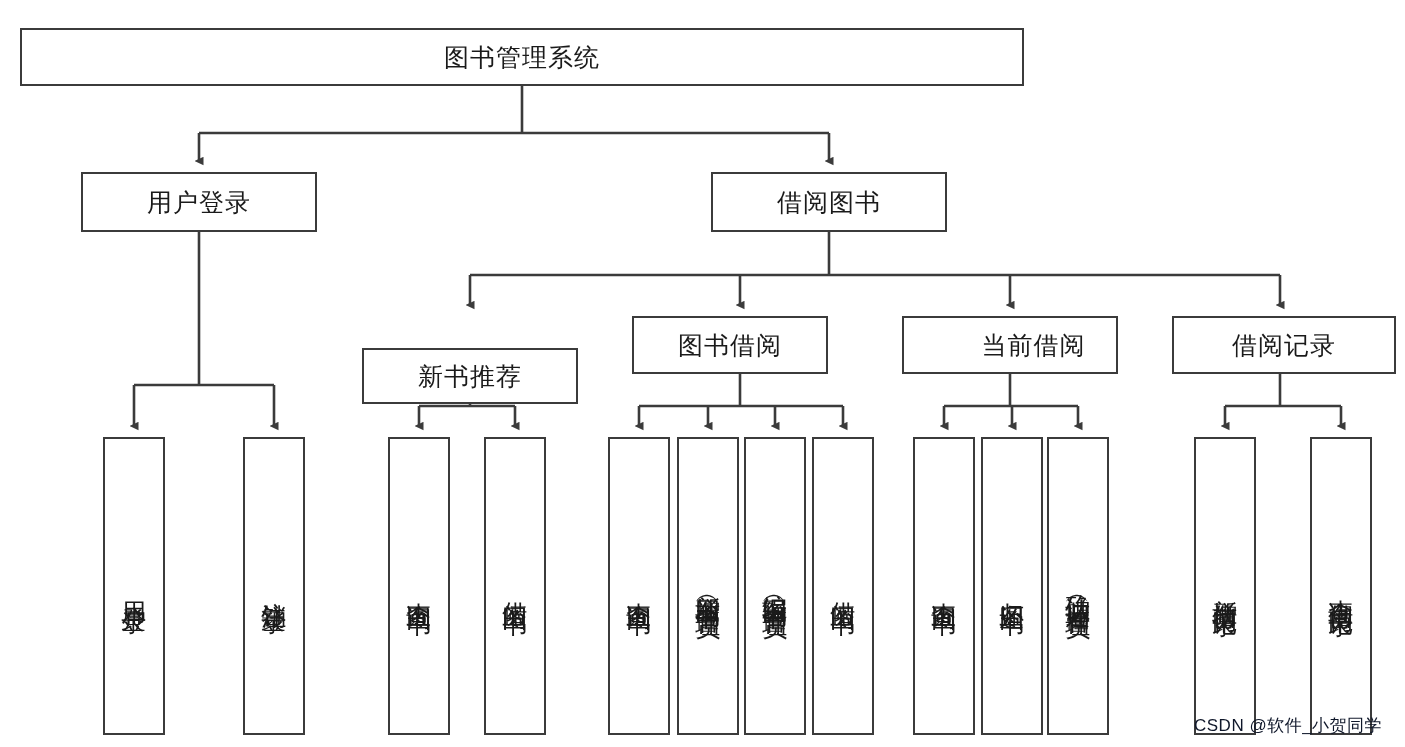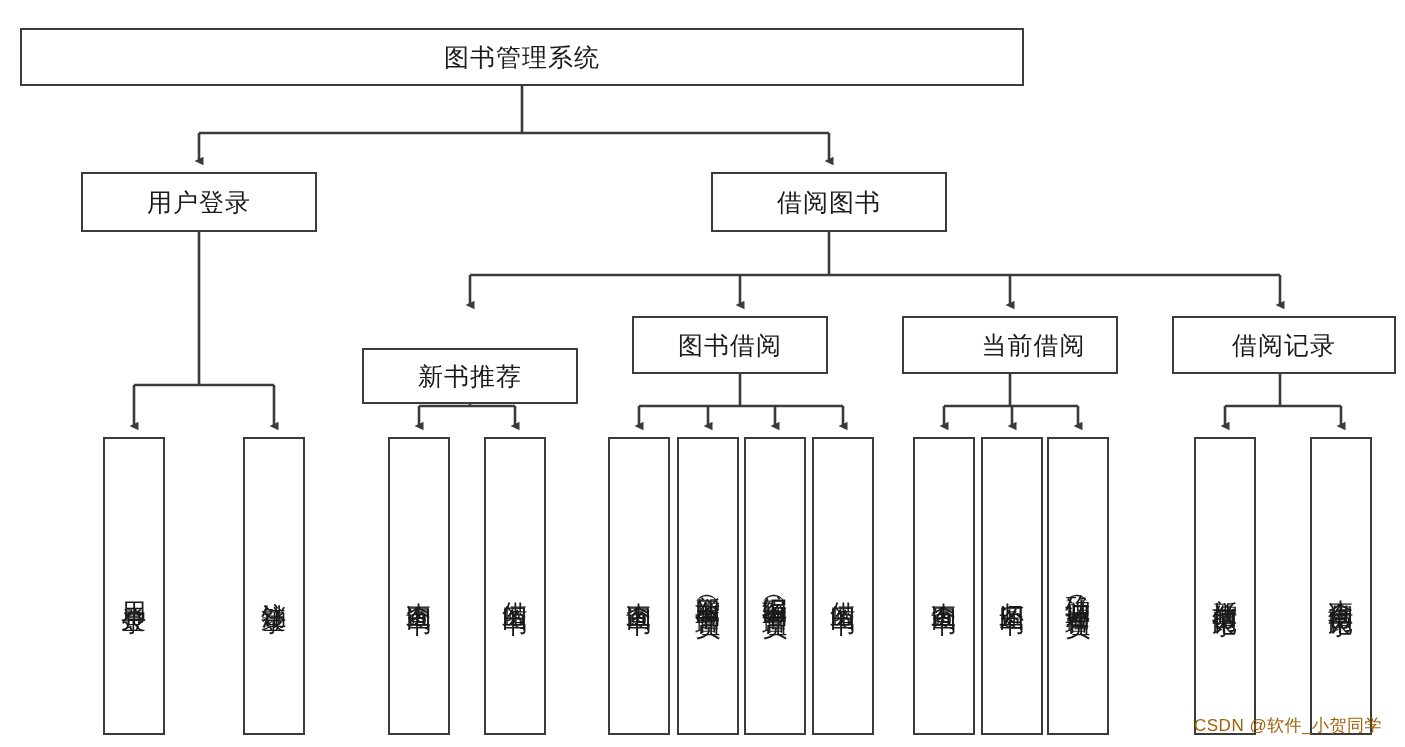--- a/index.html
+++ b/index.html
@@ -54,21 +54,21 @@
   }
   .node-box.vertical .node-label {
     writing-mode: vertical-rl;
     text-orientation: upright;
   }
   #watermark {
     position: absolute;
     left: 1194px;
     top: 714px;
     font-size: 17px;
-    color: #a16207;
+    color: #0f172a;
     white-space: nowrap;
     letter-spacing: 0.5px;
   }
 </style>
 </head>
 <body>
 
 <div id="diagram-root">
 
   <svg class="diagram-canvas" viewBox="0 0 1405 747" preserveAspectRatio="none" aria-hidden="true">

